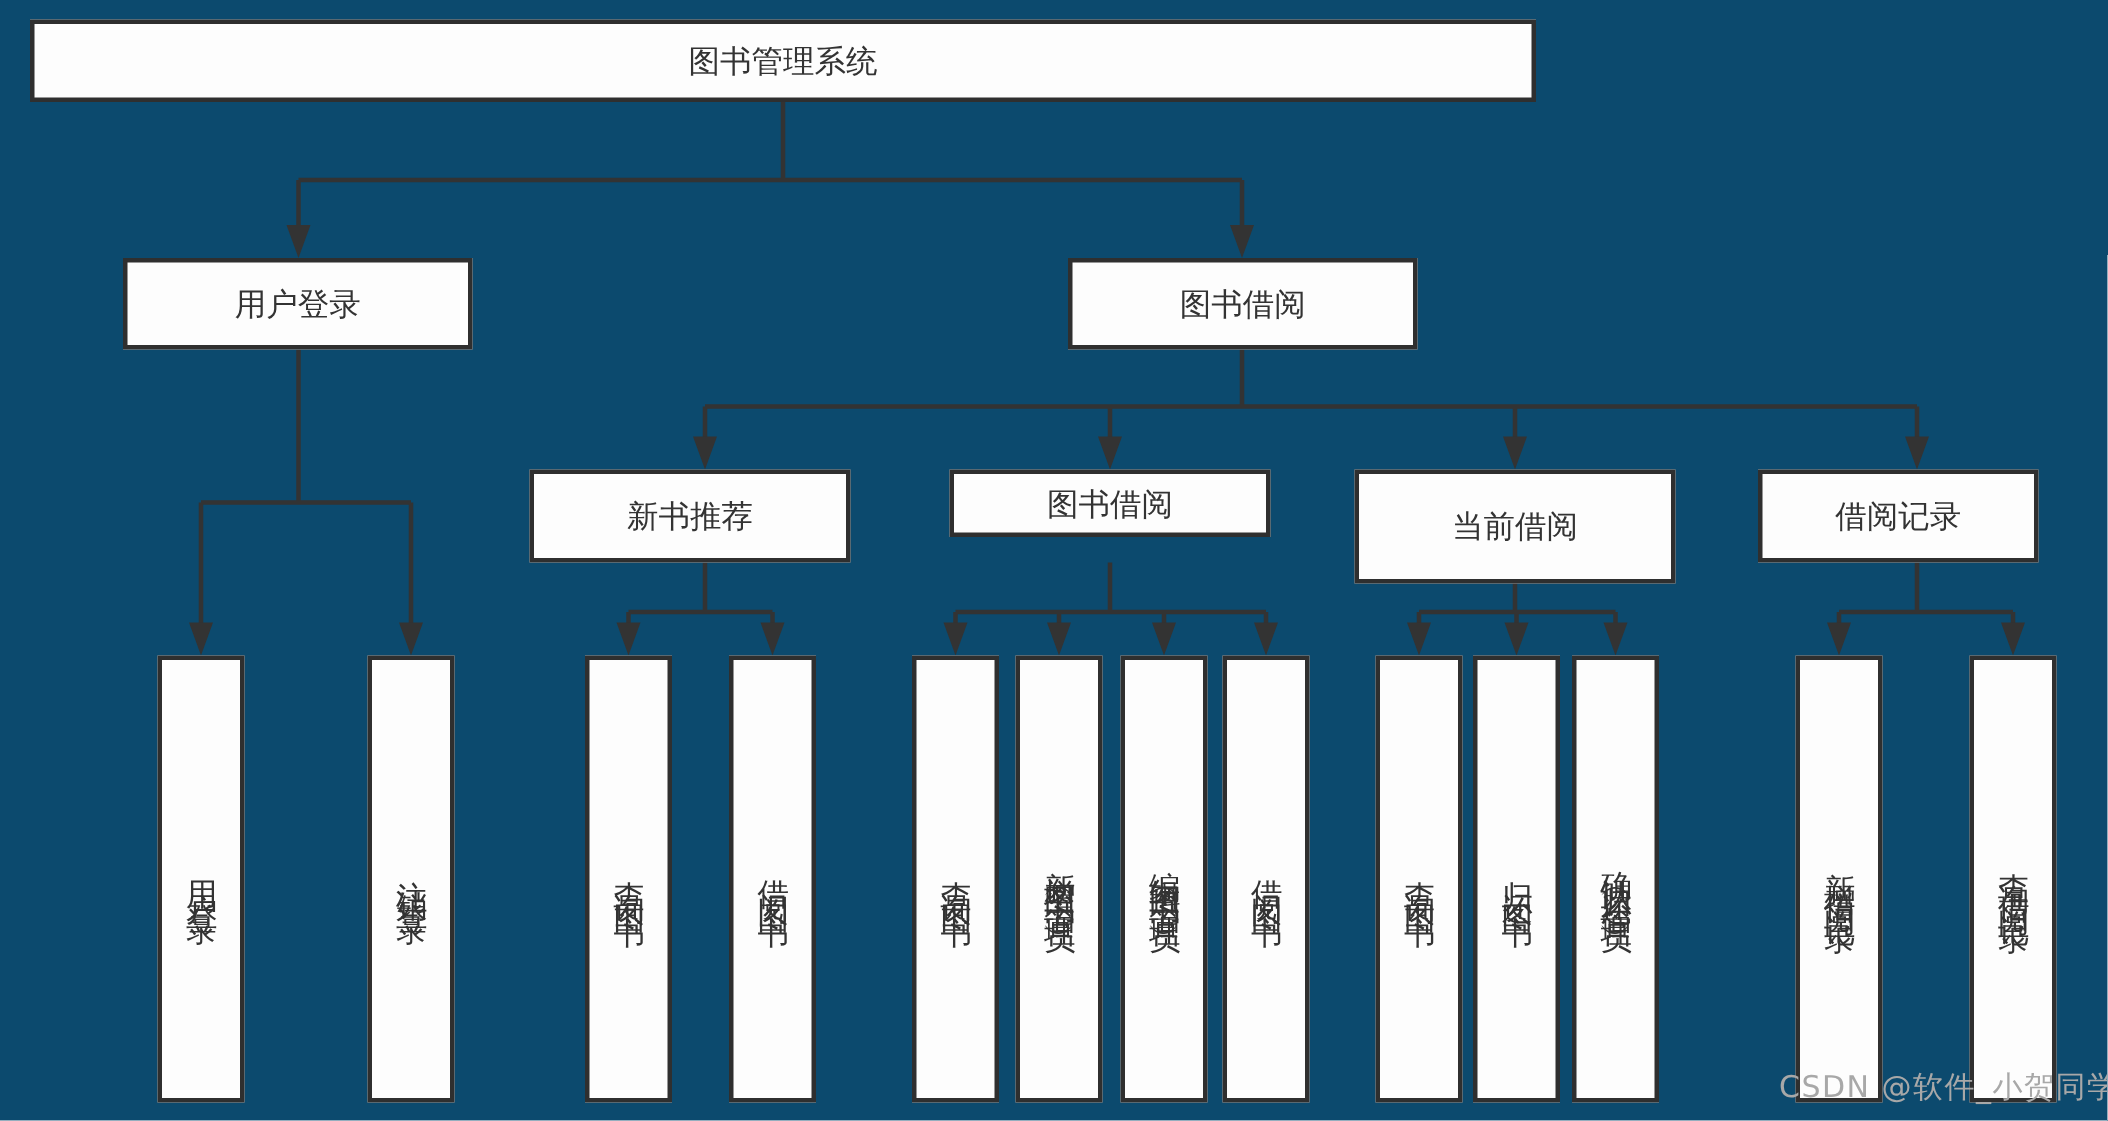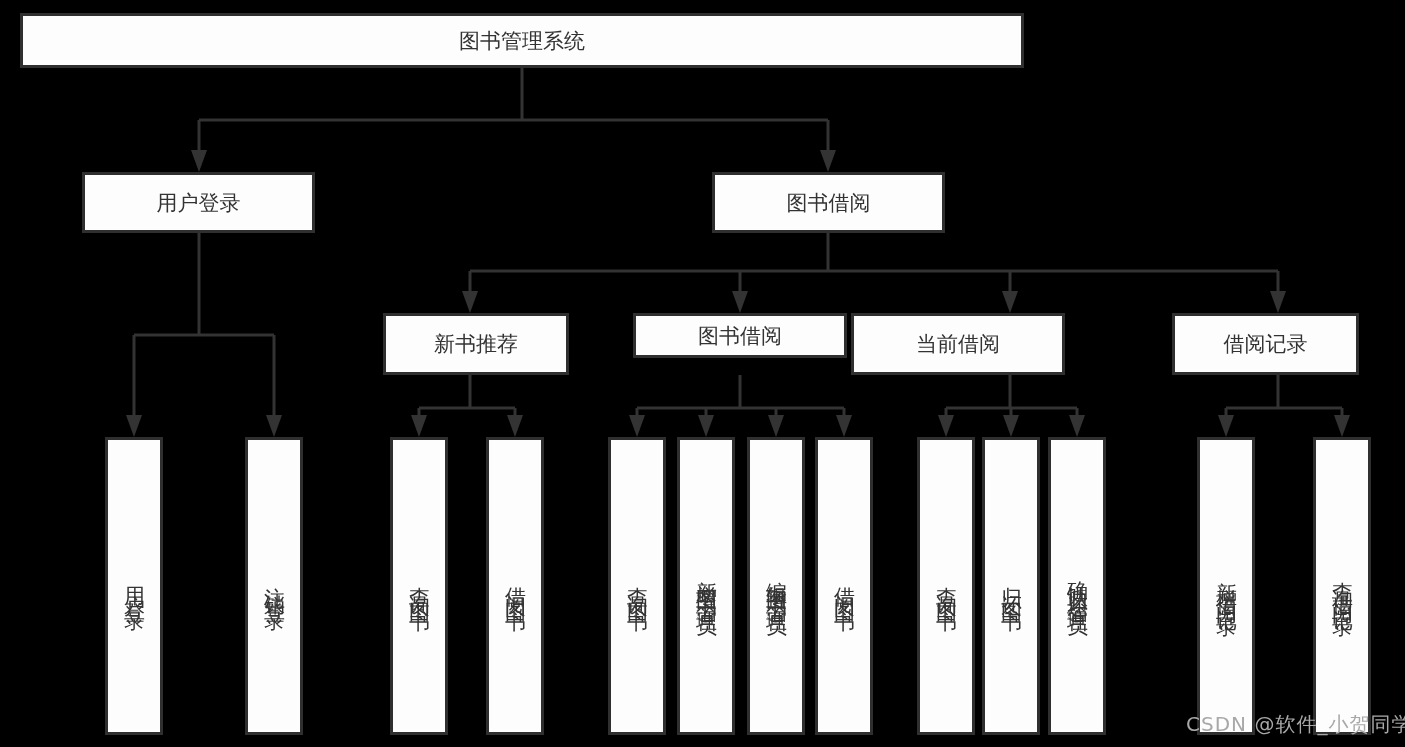--- a/index.html
+++ b/index.html
@@ -1,17 +1,17 @@
 <!DOCTYPE html>
 <html><head>
 <meta charset="utf-8">
 <style>
   html,body{margin:0;padding:0;background:#fdfdfd;}
   body{font-family:"DejaVu Sans","Liberation Sans",sans-serif;}
-  .canvas{position:relative;width:1405px;height:747px;background:#000000;overflow:hidden;}
+  .canvas{position:relative;width:1405px;height:747px;background:#0c4a6e;overflow:hidden;}
   .wires{position:absolute;left:0;top:0;}
   .hbox{
     position:absolute;box-sizing:border-box;
     border:3px solid #2f2f2f;background:#fdfdfd;
     display:flex;align-items:center;justify-content:center;
     font-size:21px;color:#333;white-space:nowrap;
   }
   .vbox{
     position:absolute;box-sizing:border-box;top:437px;width:58px;height:298px;
     border:3px solid #2f2f2f;background:#fdfdfd;
@@ -69,27 +69,27 @@
     <span>图书管理系统</span>
   </div>
 
   <div class="hbox" style="left:82px;top:172px;width:233px;height:61px">
     <span>用户登录</span>
   </div>
   <div class="hbox" style="left:712px;top:172px;width:233px;height:61px">
     <span>图书借阅</span>
   </div>
 
-  <div class="hbox" style="left:383px;top:313px;width:186px;height:62px">
+  <div class="hbox" style="left:353px;top:313px;width:214px;height:62px">
     <span>新书推荐</span>
   </div>
   <div class="hbox" style="left:633px;top:313px;width:214px;height:45px">
     <span>图书借阅</span>
   </div>
-  <div class="hbox" style="left:851px;top:313px;width:214px;height:62px">
+  <div class="hbox" style="left:903px;top:313px;width:214px;height:76px">
     <span>当前借阅</span>
   </div>
   <div class="hbox" style="left:1172px;top:313px;width:187px;height:62px">
     <span>借阅记录</span>
   </div>
 
   <div class="vbox" style="left:105px">
     <span class="vtext">用户登录</span>
   </div>
   <div class="vbox" style="left:245px">

